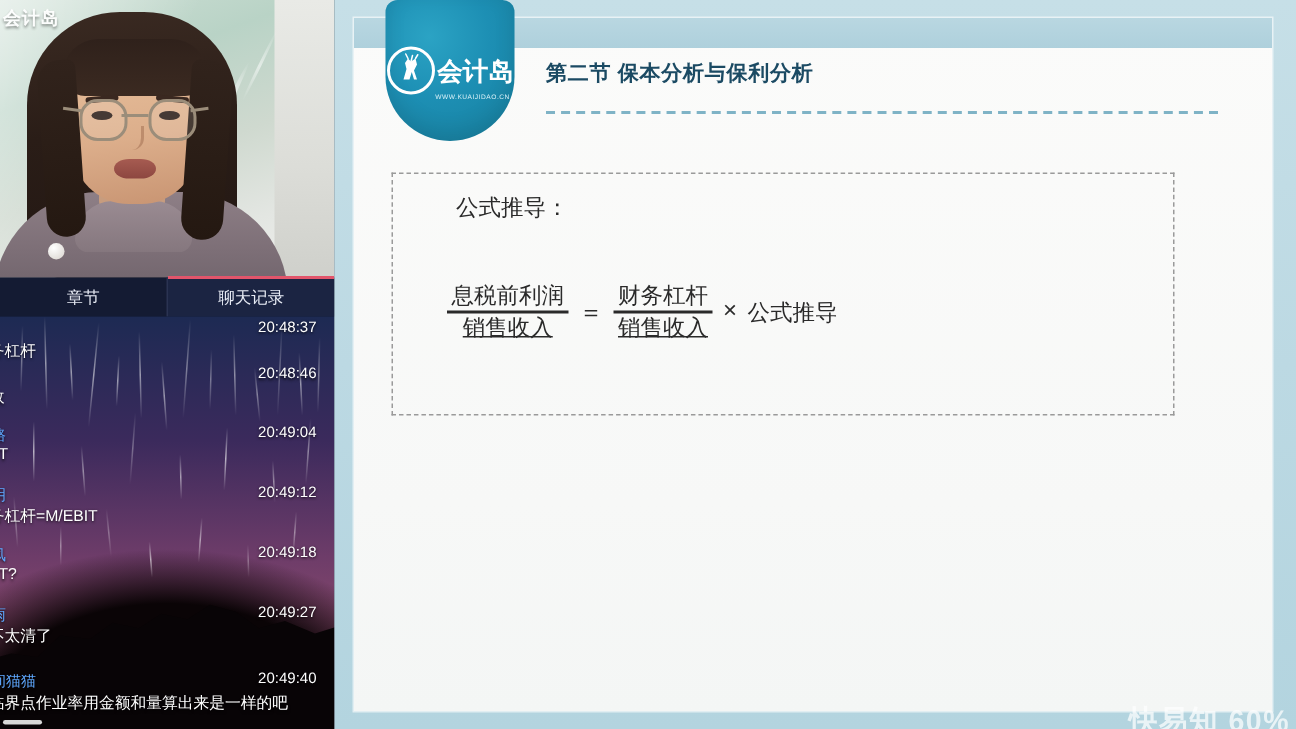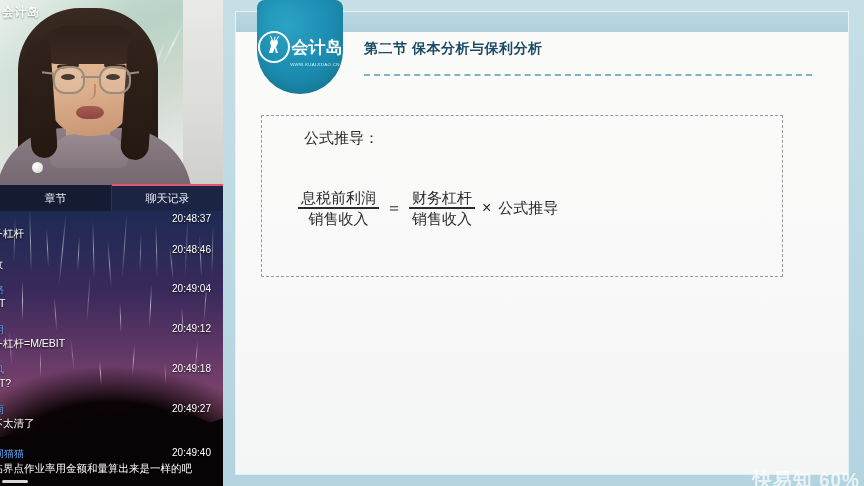--- a/index.html
+++ b/index.html
@@ -324,21 +324,21 @@
 
   
   .eq {
     position:absolute; left:36px; top:73px;
     display:flex; align-items:center; gap:7px;
     font-size:15px;
   }
   .frac { display:inline-flex; flex-direction:column; align-items:center; }
   .frac .num { padding:0 3px 1px; line-height:1.15; white-space:nowrap;}
   .frac .bar { width:100%; height:2px; background:#2a2a2a; }
-  .frac .den { padding:1px 3px 0; line-height:1.15; white-space:nowrap;}
+  .frac .den { padding:1px 3px 0; line-height:1.15; white-space:nowrap;text-decoration:underline;}
   .eq .op { font-size:16px; }
   .eq .tail { font-size:15px; white-space:nowrap; }
 
   
   .watermark {
     position:absolute; right:4px; bottom:-8px;
     color:#ffffff;
     font-size:19px; font-weight:bold;
     letter-spacing:1px;
     opacity:.72;

